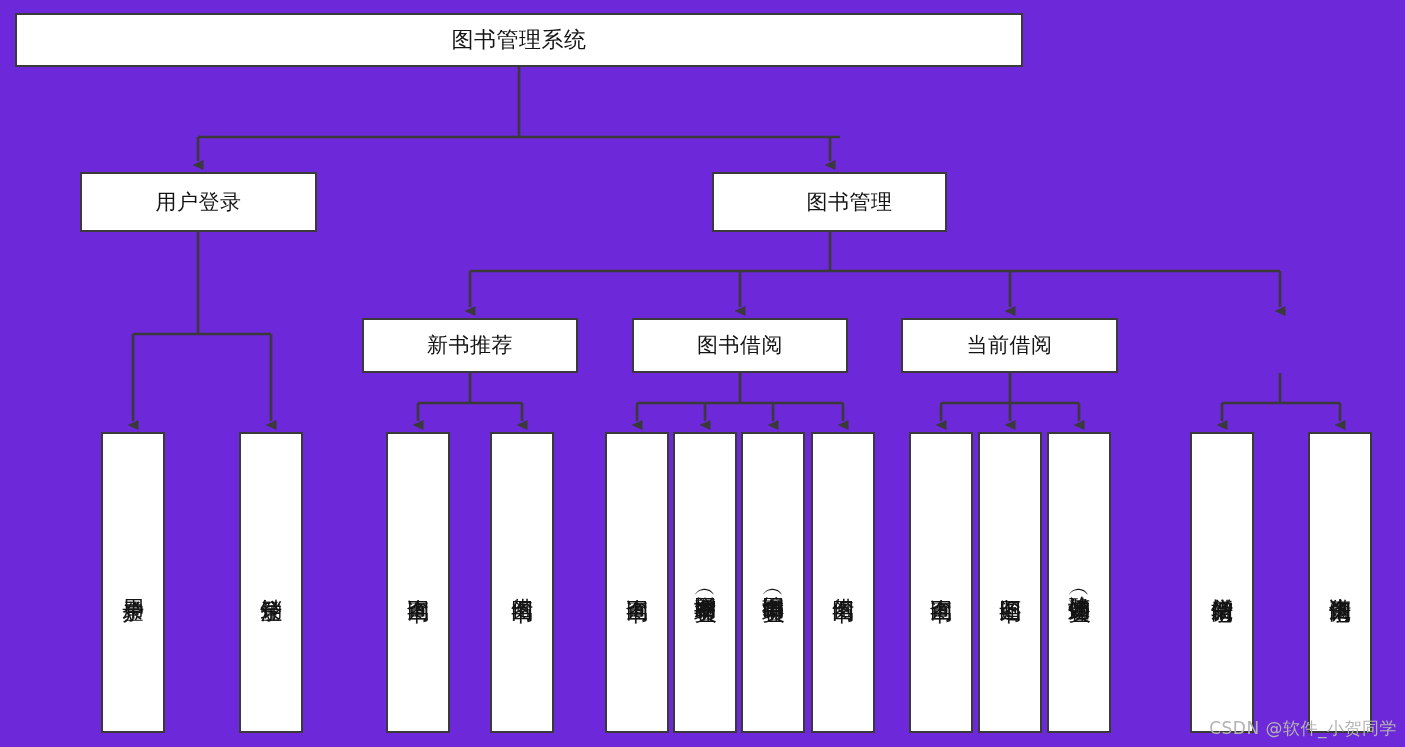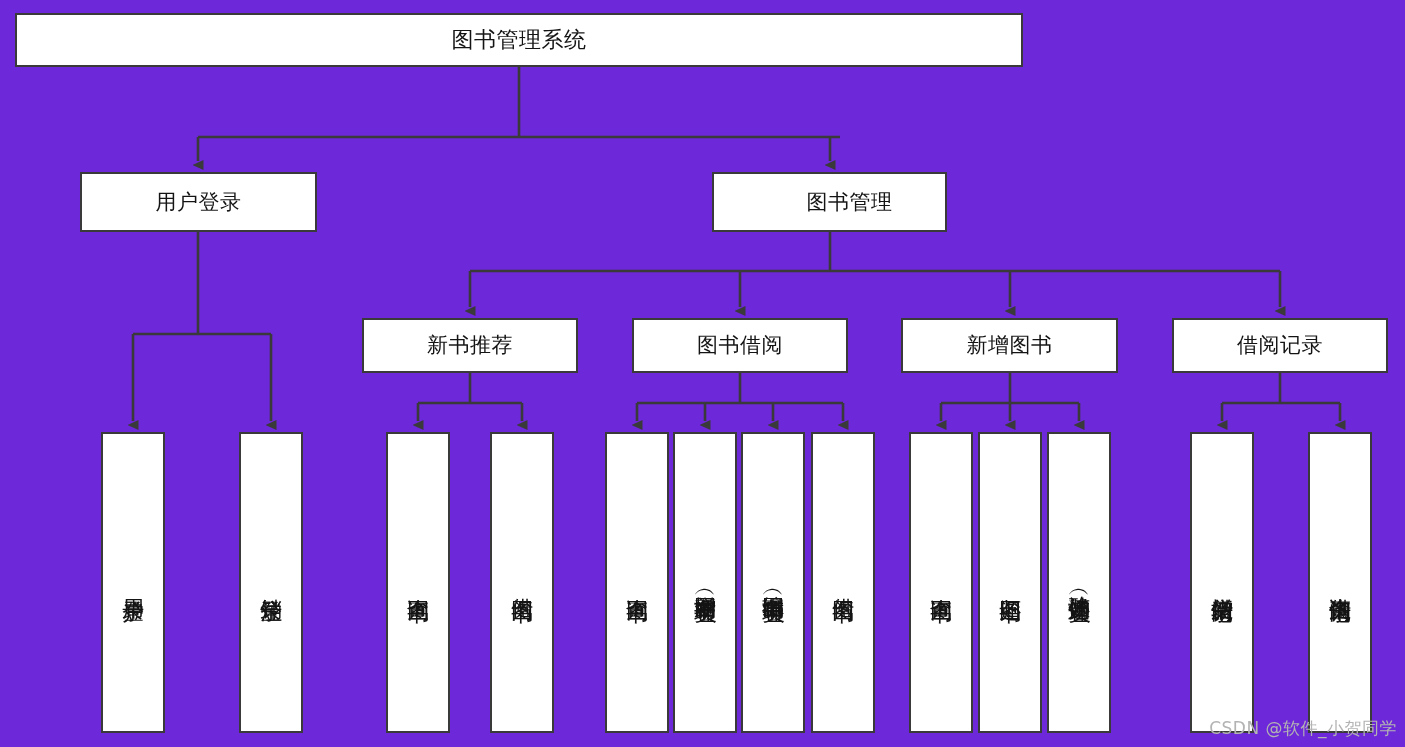--- a/index.html
+++ b/index.html
@@ -132,24 +132,21 @@
     <span class="label">图书管理</span>
   </div>
 
   <div class="node" style="left:632px;top:318px;width:216px;height:55px;">
     <span class="label">图书借阅</span>
   </div>
   <div class="node" style="left:362px;top:318px;width:216px;height:55px;">
     <span class="label">新书推荐</span>
   </div>
   <div class="node" style="left:901px;top:318px;width:217px;height:55px;">
-    <span class="label">新增图书</span>
-  </div>
-  <div class="node" style="left:1172px;top:318px;width:216px;height:55px;">
-    <span class="label">借阅记录</span>
+    <span class="label">当前借阅</span>
   </div>
 
   <div class="node leaf" style="left:101px;top:432px;width:64px;height:301px;">
     <span class="label">用户登录</span>
   </div>
   <div class="node leaf" style="left:239px;top:432px;width:64px;height:301px;">
     <span class="label">注销登录</span>
   </div>
 
   <div class="node leaf" style="left:386px;top:432px;width:64px;height:301px;">

